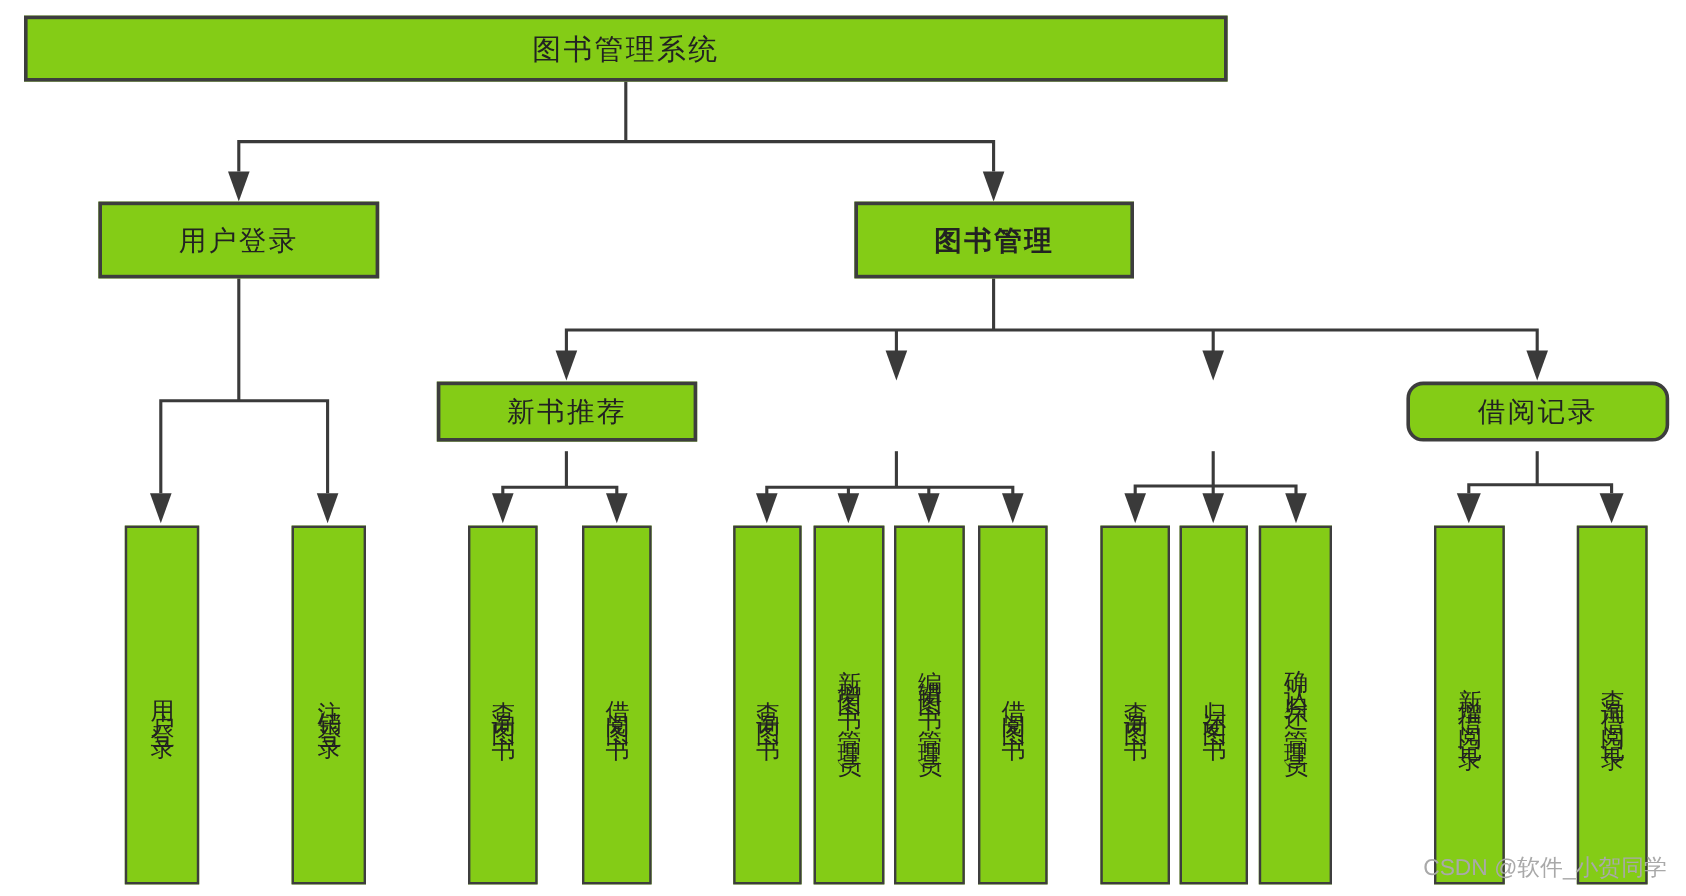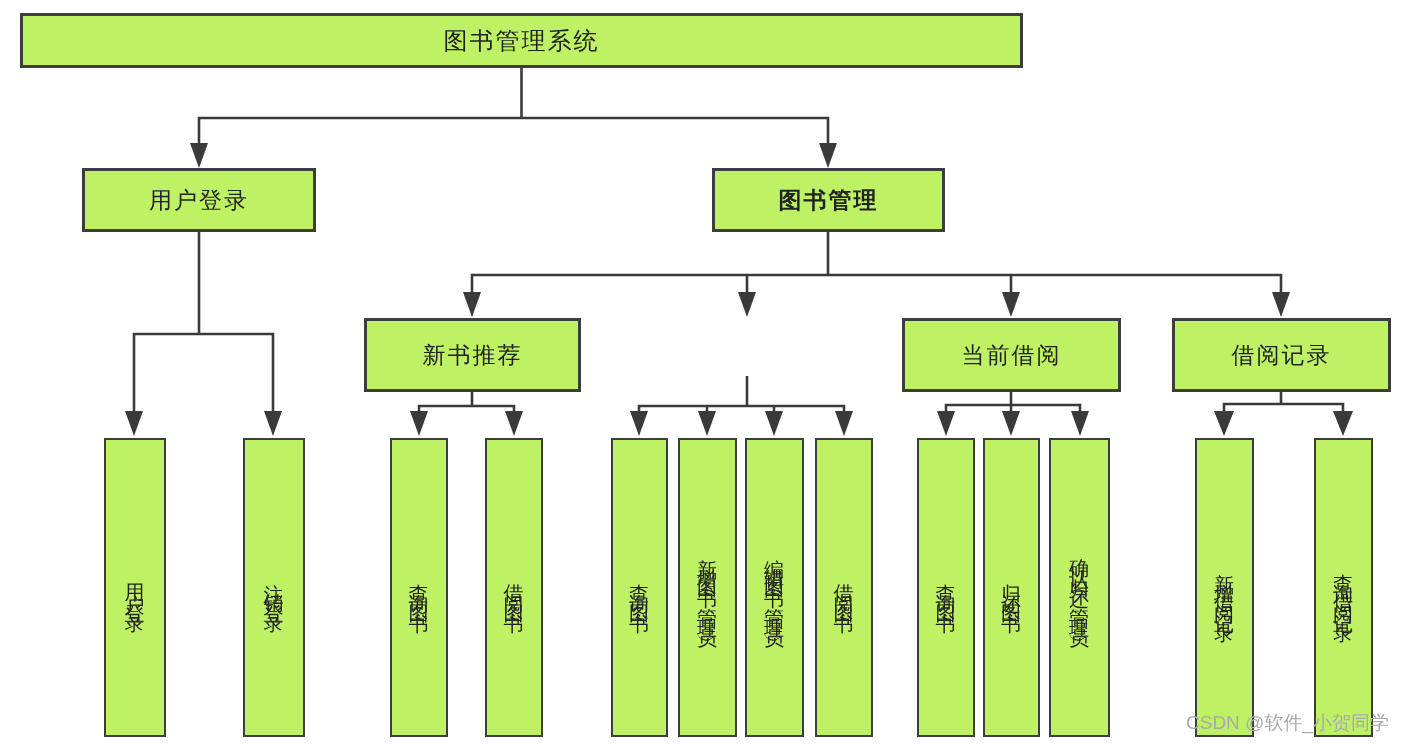--- a/index.html
+++ b/index.html
@@ -32,21 +32,21 @@
     stroke-width:2.6;
     fill:none;
   }
   .connectors polygon{
     fill:var(--line);
     stroke:none;
   }
   .box{
     position:absolute;
     box-sizing:border-box;
-    background:#bef264;
+    background:#84cc16;
     border:3px solid var(--box-border);
     display:flex;
     align-items:center;
     justify-content:center;
     color:var(--text);
   }
   .hbox{
     font-size:23px;
     letter-spacing:2px;
     white-space:nowrap;
@@ -64,25 +64,25 @@
     writing-mode:vertical-rl;
     font-size:20px;
     letter-spacing:10px;
     line-height:1;
     white-space:nowrap;
   }
   
   .n-user-login{left:82px;top:168px;width:234px;height:64px;}
   .n-book-mgmt{left:712px;top:168px;width:233px;height:64px;font-weight:bold;}
   
-  .lvl3{top:318px;height:74px;font-family:Liberation Serif, serif;}
+  .lvl3{top:318px;height:50px;font-family:Liberation Serif, serif;}
   .n-new-book{left:364px;width:217px;}
   .n-book-borrow{left:639px;width:217px;}
   .n-current-borrow{left:902px;width:219px;}
-  .n-borrow-records{left:1172px;width:219px;}
+  .n-borrow-records{left:1172px;width:219px;border-radius:14px;}
   
   .v1{left:104px;width:62px;}
   .v2{left:243px;width:62px;}
   .v3{left:390px;width:58px;}
   .v4{left:485px;width:58px;}
   .v5{left:611px;width:57px;}
   .v6{left:678px;width:59px;}
   .v7{left:745px;width:59px;}
   .v8{left:815px;width:58px;}
   .v9{left:917px;width:58px;}
@@ -174,23 +174,20 @@
   <div class="box hbox n-user-login">
     <span>用户登录</span>
   </div>
   <div class="box hbox n-book-mgmt">
     <span>图书管理</span>
   </div>
 
   <div class="box hbox lvl3 n-new-book">
     <span>新书推荐</span>
   </div>
-  <div class="box hbox lvl3 n-current-borrow">
-    <span>当前借阅</span>
-  </div>
   <div class="box hbox lvl3 n-borrow-records">
     <span>借阅记录</span>
   </div>
 
   <div class="box vbox v1">
     <span class="vtext">用户登录</span>
   </div>
   <div class="box vbox v2">
     <span class="vtext">注销登录</span>
   </div>

